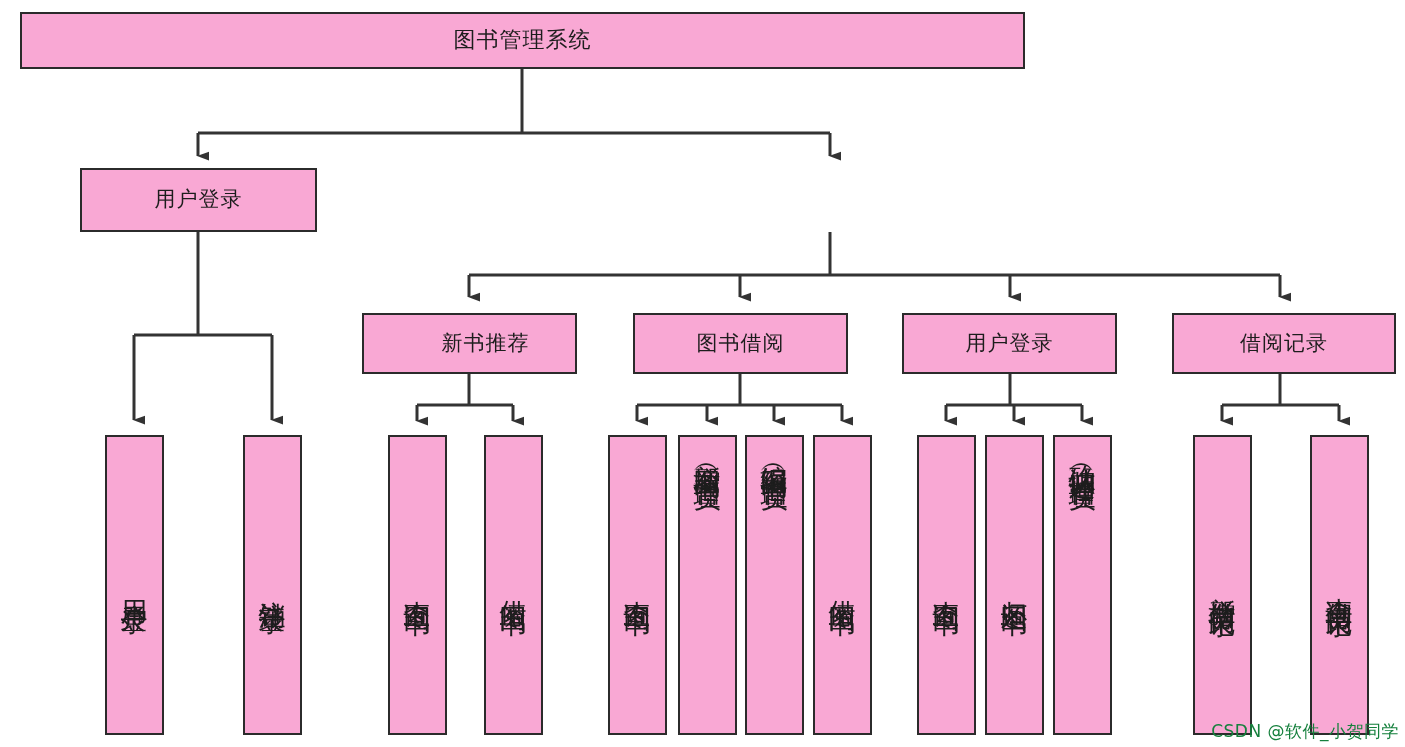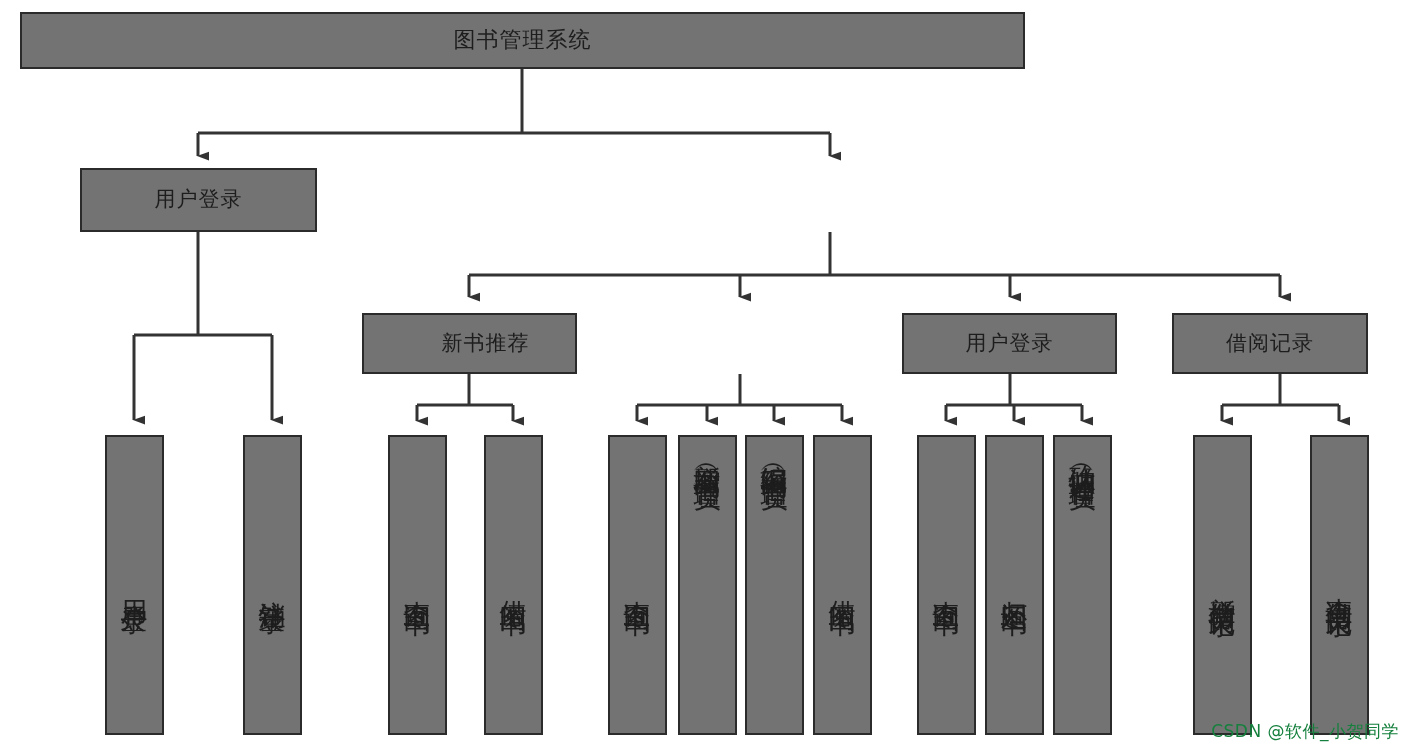--- a/index.html
+++ b/index.html
@@ -1,21 +1,21 @@
 <!DOCTYPE html>
 <html><head>
 <meta charset="utf-8">
 <title>图书管理系统 功能结构图</title>
 <style>
   html,body{margin:0;padding:0;background:#ffffff;}
   body{font-family:"DejaVu Sans","Liberation Sans",sans-serif;}
   #stage{position:relative;width:1405px;height:747px;background:#ffffff;overflow:hidden;}
   #edges{position:absolute;left:0;top:0;width:1405px;height:747px;}
 
-  .node{position:absolute;box-sizing:border-box;background:#737373;
+  .node{position:absolute;box-sizing:border-box;background:#f9a8d4;
         border:2px solid #2b2b2b;display:flex;align-items:center;justify-content:center;}
   .node .lbl{color:#1d1d1d;line-height:1.12;white-space:pre-line;text-align:center;}
 
   
   .h-node .lbl{font-size:21px;letter-spacing:1px;}
   .root .lbl{font-size:22px;letter-spacing:1px;}
 
   
   .leaf{align-items:flex-start;justify-content:center;padding-top:6px;}
   .leaf .lbl{
@@ -90,24 +90,27 @@
     <span class="lbl">图书管理系统</span>
   </div>
 
   <div class="node h-node" style="left:80px;top:168px;width:237px;height:64px;">
     <span class="lbl">用户登录</span>
   </div>
 
   <div class="node h-node" style="left:362px;top:313px;width:215px;height:61px;padding-left:32px;">
     <span class="lbl">新书推荐</span>
   </div>
+  <div class="node h-node" style="left:633px;top:313px;width:215px;height:61px;">
+    <span class="lbl">图书借阅</span>
+  </div>
   <div class="node h-node" style="left:902px;top:313px;width:215px;height:61px;">
     <span class="lbl">用户登录</span>
   </div>
-  <div class="node h-node" style="left:1172px;top:313px;width:196px;height:61px;font-family:Liberation Serif, serif;">
+  <div class="node h-node" style="left:1172px;top:313px;width:224px;height:61px;font-family:Liberation Serif, serif;">
     <span class="lbl">借阅记录</span>
   </div>
 
   <div class="node leaf mid" style="left:105px;top:435px;width:59px;height:300px;">
     <span class="lbl">用户登录</span>
   </div>
   <div class="node leaf mid" style="left:243px;top:435px;width:59px;height:300px;">
     <span class="lbl">注销登录</span>
   </div>
 

